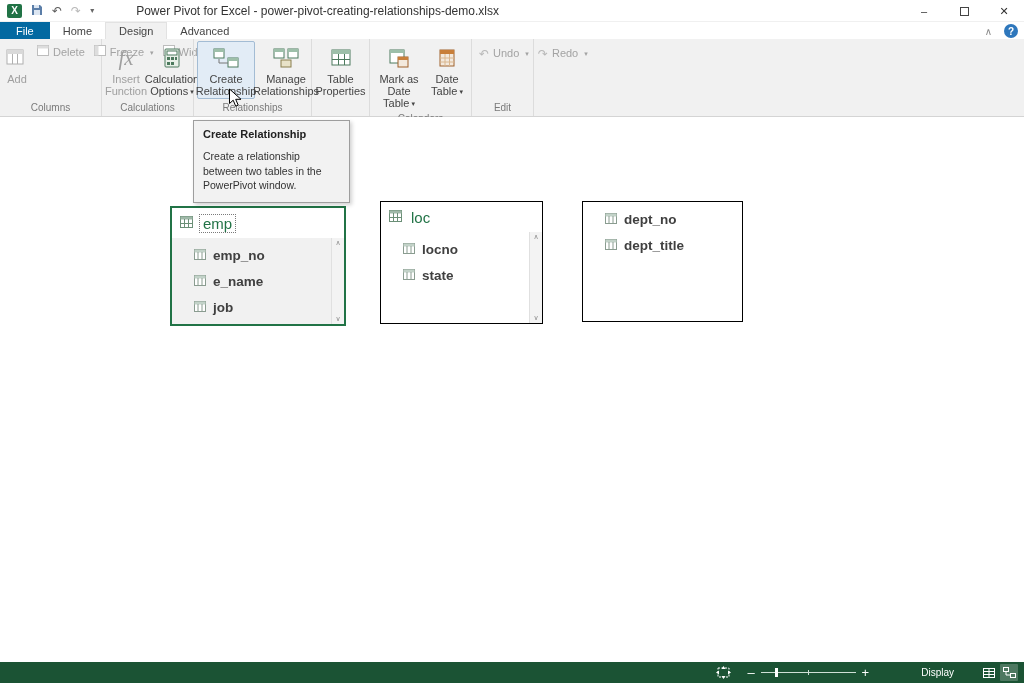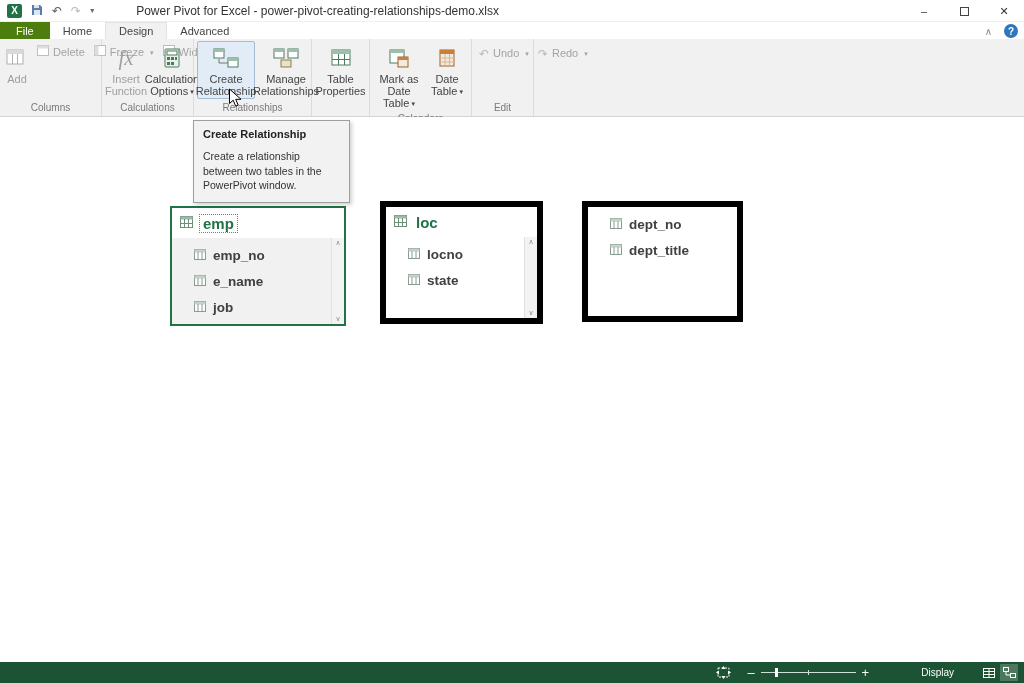--- a/index.html
+++ b/index.html
@@ -16,21 +16,21 @@
   .qat-glyph.dis { color:#b8b8b8; }
   .qat-caret { font-size:8px; color:#666; }
   .title-text { font-size:12px; color:#333; margin-left:42px; white-space:nowrap; }
   .win-controls { position:absolute; right:0; top:0; height:22px; display:flex; }
   .win-btn { width:40px; height:22px; display:flex; align-items:center; justify-content:center; font-size:11px; color:#333; }
   .maxbox { width:9px; height:9px; border:1px solid #444; display:inline-block; }
 
   
   .tabrow { position:absolute; left:0; top:22px; right:0; height:17px; background:#fff; display:flex; align-items:stretch; }
   .tab { font-size:11px; color:#444; display:flex; align-items:center; padding:0 13px; }
-  .tab-file { background:#4d7c0f; color:#fff; padding:0 16px; }
+  .tab-file { background:#0369a1; color:#fff; padding:0 16px; }
   .tab-active { background:#f1f1f1; border:1px solid #e2e2e2; border-bottom:none; }
   .tabrow-right { position:absolute; right:6px; top:24px; display:flex; gap:12px; align-items:center; }
   .collapse-glyph { color:#8a8a8a; font-size:10px; }
   .help-glyph { width:14px; height:14px; border-radius:50%; background:#2e77bc; color:#fff; font-size:10px; font-weight:bold; display:flex; align-items:center; justify-content:center; }
 
   
   .ribbon { position:absolute; left:0; top:39px; right:0; height:78px; background:#f1f1f1; border-bottom:1px solid #d4d4d4; display:flex; }
   .rgroup { display:flex; flex-direction:column; border-right:1px solid #dcdcdc; padding:2px 3px 0 3px; }
   .rg-content { flex:1; display:flex; align-items:flex-start; gap:2px; }
   .rg-label { height:15px; font-size:10px; color:#7a7a7a; text-align:center; line-height:14px; }
@@ -44,24 +44,24 @@
   .smallbtn.dis { color:#a3a3a3; }
   .fx { font-family:"Liberation Serif",serif; font-style:italic; font-size:21px; color:#9f9f9f; line-height:22px; }
 
   
   .canvas { position:absolute; left:0; top:117px; right:0; height:545px; background:#fff; }
 
   .tooltip { position:absolute; left:193px; top:3px; width:157px; background:#f2f2f2; border:1px solid #9e9e9e; box-shadow:2px 2px 4px rgba(0,0,0,.18); padding:7px 9px 9px 9px; z-index:20; }
   .tooltip .tt-title { font-size:11px; font-weight:bold; color:#222; margin-bottom:9px; }
   .tooltip .tt-body { font-size:10.5px; color:#333; line-height:1.4; }
 
-  .tcard { position:absolute; background:#fff; border:6px solid #000000; }
+  .tcard { position:absolute; background:#fff; border:1px solid #000000; }
   .tcard.selected { border:2px solid #217346; }
   .tcard-header { height:30px; display:flex; align-items:center; gap:6px; padding:0 8px; background:#fff; }
-  .tname { font-size:15px; font-weight:bold; color:#217346; padding:0 3px; }
+  .tname { font-size:15px; font-weight:normal; color:#217346; padding:0 3px; }
   .tname.editing { border:1px dotted #7a7a7a; }
   .tcard-body { padding:4px 0 0 0; height:calc(100% - 30px); }
   .tcard.selected .tcard-body { background:#f1f1f1; }
   .trow { height:26px; display:flex; align-items:center; gap:7px; padding-left:22px; font-size:13.5px; font-weight:600; color:#404040; }
   .vscroll { position:absolute; top:30px; bottom:0; right:0; width:13px; background:#f3f3f3; border-left:1px solid #e0e0e0; display:flex; flex-direction:column; justify-content:space-between; align-items:center; padding:1px 0; }
   .scroll-arrow { font-size:7px; color:#8a8a8a; line-height:8px; }
 
   
   .statusbar { position:absolute; left:0; bottom:0; right:0; height:21px; background:#1b5334; display:flex; align-items:center; justify-content:flex-end; color:#fff; }
   .zoom-fit { margin-right:10px; display:flex; align-items:center; }

